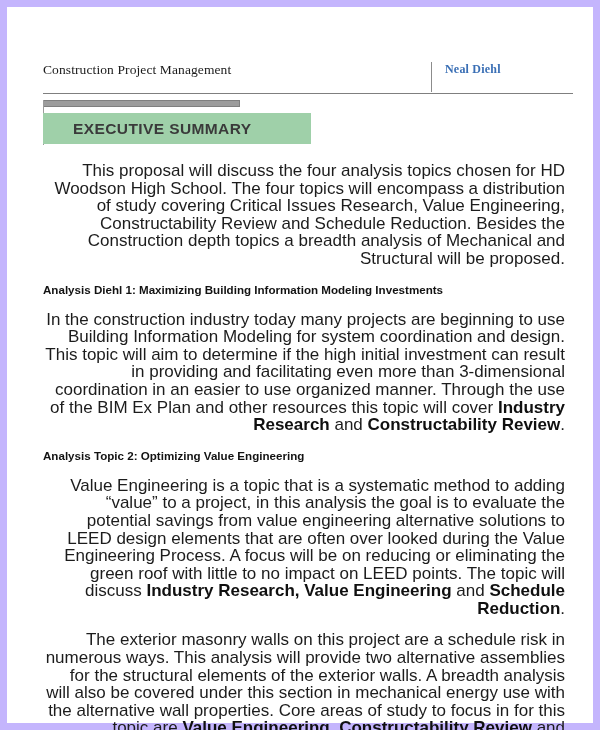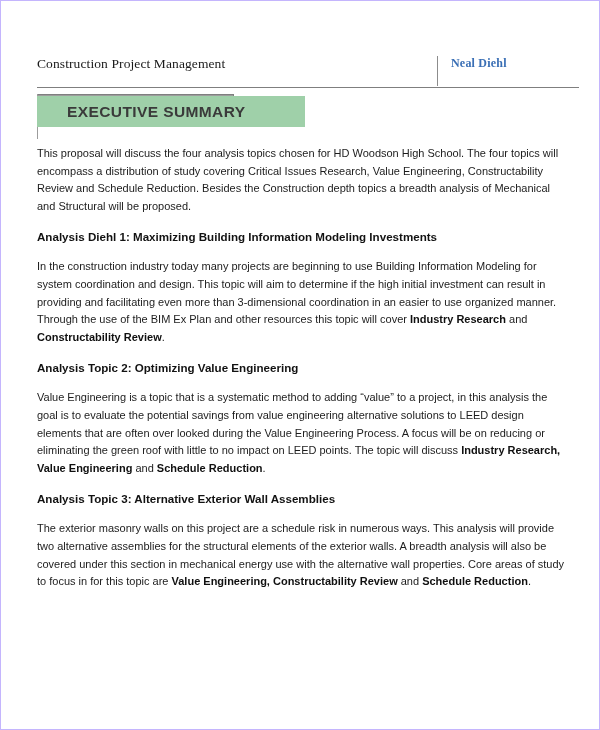--- a/index.html
+++ b/index.html
@@ -12,21 +12,21 @@
     height: 730px;
     font-family: "Liberation Sans", sans-serif;
     overflow: hidden;
   }
   .page {
     position: relative;
     box-sizing: border-box;
     width: 600px;
     height: 730px;
     background: #ffffff;
-    border: 1px solid #c4b5fd;
+    border: 7px solid #c4b5fd;
     padding: 0;
   }
 
   
   .doc-header {
     position: relative;
     margin: 56px 28px 0 36px;
     height: 32px;
   }
   .doc-header-inner {
@@ -93,21 +93,21 @@
   .banner-leftrule {
     position: absolute;
     left: 0;
     top: 5px;
     width: 1px;
     height: 45px;
     background: #9c9c9c;
   }
   .banner {
     position: relative;
-    margin-top: 1px;
+    margin-top: 12px;
     width: 268px;
     height: 31px;
     background: #9fd0a9;
     display: flex;
     align-items: center;
   }
   .banner-text {
     padding-left: 30px;
     font-family: "Liberation Sans", sans-serif;
     font-size: 15.5px;
@@ -117,24 +117,24 @@
   }
 
   
   .body-col {
     margin: 0 28px 0 36px;
     padding-top: 18px;
   }
   p.para {
     margin: 0 0 14px 0;
     font-family: "Liberation Sans", sans-serif;
-    font-size: 11px;
+    font-size: 17px;
     line-height: 17.6px;
     color: #1c1c1c;
-    text-align: left;
+    text-align: right;
   }
   h3.topic {
     margin: 0 0 13px 0;
     font-family: "Liberation Sans", sans-serif;
     font-size: 11.6px;
     font-weight: bold;
     line-height: 16px;
     color: #121212;
   }
   .para b { font-weight: bold; color: #101010; }
@@ -168,18 +168,17 @@
     <p class="para">
       <span>This proposal will discuss the four analysis topics chosen for HD Woodson High School.  The four topics will encompass a distribution of study covering Critical Issues Research, Value Engineering, Constructability Review and Schedule Reduction.  Besides the Construction depth topics a breadth analysis of Mechanical and Structural will be proposed.</span>
     </p>
 
     <h3 class="topic">Analysis Diehl 1: Maximizing Building Information Modeling Investments</h3>
     <p class="para"><span>In the construction industry today many projects are beginning to use Building Information Modeling for system coordination and design.  This topic will aim to determine if the high initial investment can result in providing and facilitating even more than 3-dimensional coordination in an easier to use organized manner.  Through the use of the BIM Ex Plan and other resources this topic will cover </span><b>Industry Research</b><span> and </span><b>Constructability Review</b><span>.</span></p>
 
     <h3 class="topic">Analysis Topic 2: Optimizing Value Engineering</h3>
     <p class="para"><span>Value Engineering is a topic that is a systematic method to adding “value” to a project, in this analysis the goal is to evaluate the potential savings from value engineering alternative solutions to LEED design elements that are often over looked during the Value Engineering Process.  A focus will be on reducing or eliminating the green roof with little to no impact on LEED points.  The topic will discuss </span><b>Industry Research, Value Engineering</b><span> and </span><b>Schedule Reduction</b><span>.</span></p>
 
-    <h3 class="topic">Analysis Topic 3: Alternative Exterior Wall Assemblies</h3>
     <p class="para"><span>The exterior masonry walls on this project are a schedule risk in numerous ways.  This analysis will provide two alternative assemblies for the structural elements of the exterior walls.  A breadth analysis will also be covered under this section in mechanical energy use with the alternative wall properties.  Core areas of study to focus in for this topic are </span><b>Value Engineering, Constructability Review</b><span> and </span><b>Schedule Reduction</b><span>.</span></p>
 
 
   </div>
 </div>
 
 </body></html>

